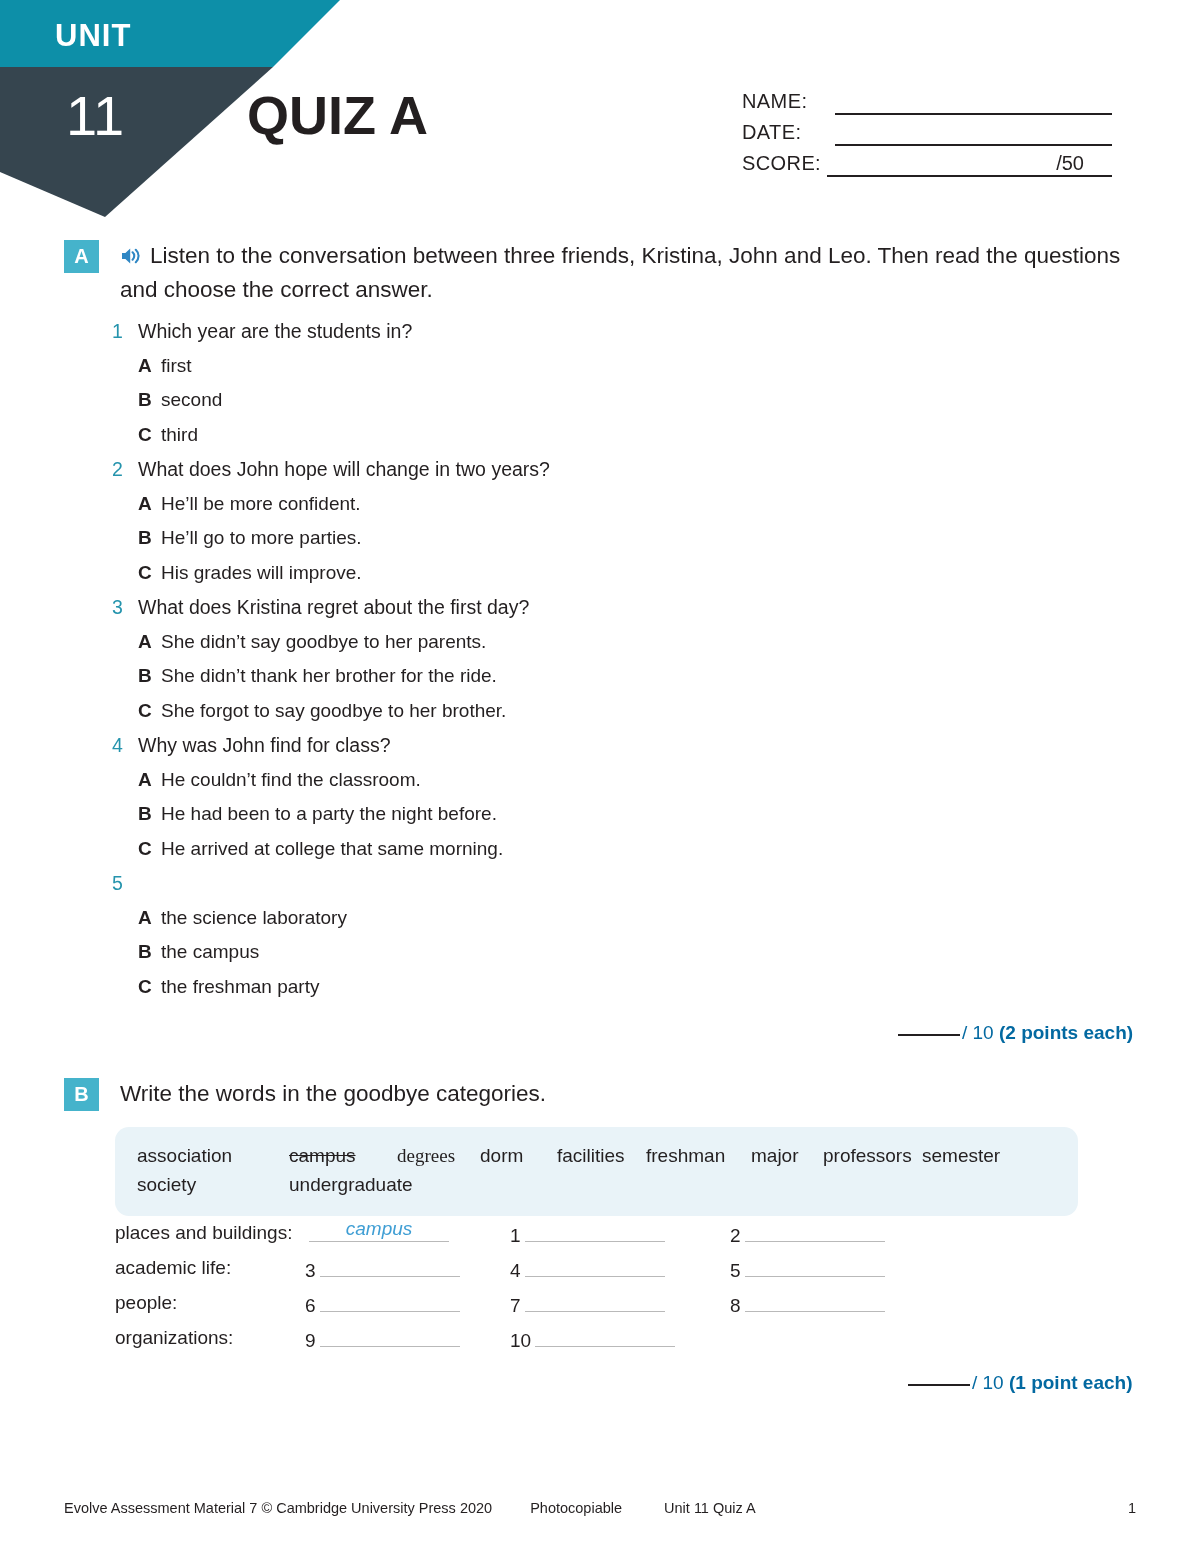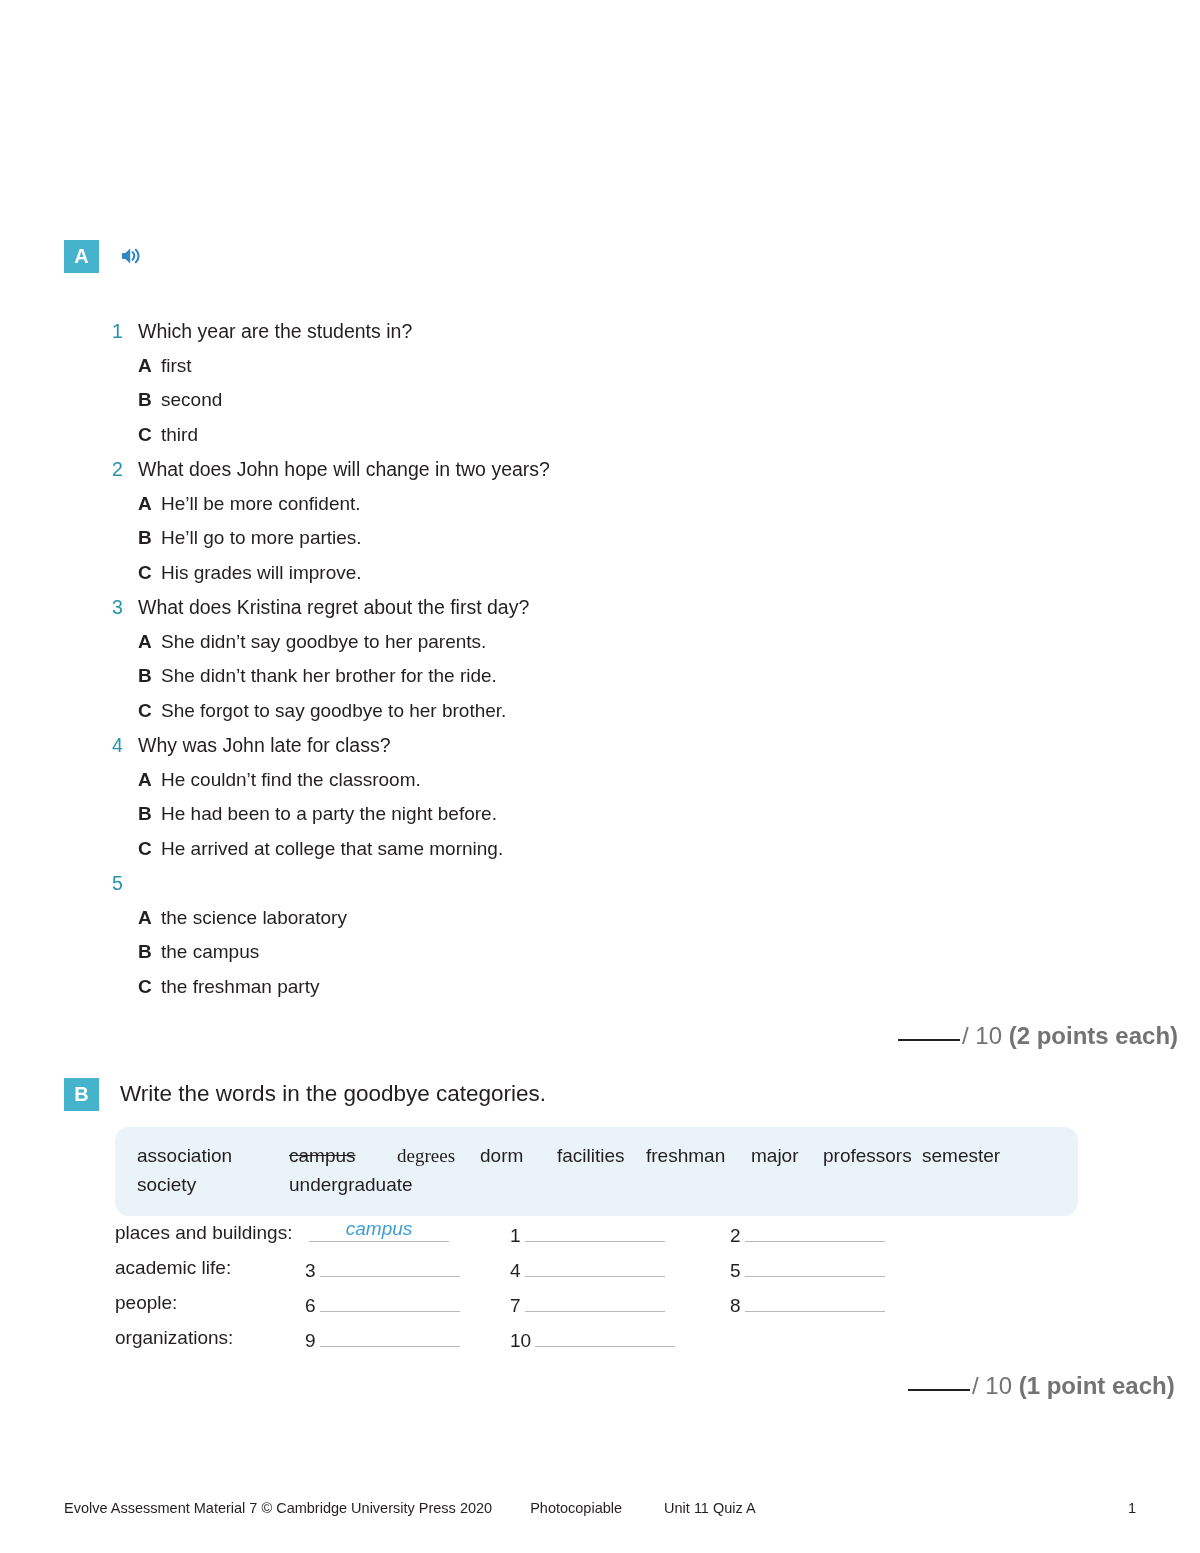--- a/index.html
+++ b/index.html
@@ -186,22 +186,22 @@
   }
   .opt-text {
     font-size: 19px;
     color: #231f20;
     text-align: center;
   }
 
   
   .points-line {
     position: absolute;
-    font-size: 24px;
-    color: #737373;
+    font-size: 19px;
+    color: #0369a1;
     white-space: nowrap;
   }
   .points-blank {
     display: inline-block;
     width: 62px;
     border-bottom: 2px solid #231f20;
     vertical-align: 3px;
     margin-right: 2px;
   }
   .points-bold { font-weight: bold; }
@@ -293,31 +293,55 @@
   .footer-copy { margin-right: 38px; }
   .footer-photo { margin-right: 42px; }
   .footer-unit { flex: 1; }
   .footer-page { text-align: right; }
 </style>
 </head>
 <body>
 
 <div class="page">
 
+  <div class="header">
+    <div class="unit-band-clip"></div>
+    <div class="unit-triangle"></div>
+    <div class="unit-label">UNIT</div>
+    <div class="unit-number">11</div>
+    <div class="quiz-title">QUIZ A</div>
+
+    <div class="meta">
+      <div class="meta-row meta-row-name">
+        <span class="meta-label">NAME:</span>
+        <span class="meta-rule"></span>
+      </div>
+      <div class="meta-row meta-row-date">
+        <span class="meta-label">DATE:</span>
+        <span class="meta-rule"></span>
+      </div>
+      <div class="meta-row meta-row-score">
+        <span class="meta-label">SCORE:</span>
+        <span class="meta-rule">
+          <span class="score-total">/50</span>
+        </span>
+      </div>
+    </div>
+  </div>
 
   <div class="section-head" style="left:64px; top:240px; width:1080px;">
     <div class="letter-badge">A</div>
     <div class="section-title">
       <span class="speaker-icon">
         <svg width="23" height="20" viewBox="0 0 23 20" aria-hidden="true">
           <path d="M2 7 h3.4 L10.2 2.4 v15.2 L5.4 13 H2 Z" fill="#2f87c4"></path>
           <path d="M12.6 6.3 a5 5 0 0 1 0 7.4" stroke="#2f87c4" stroke-width="2.1" fill="none" stroke-linecap="round"></path>
           <path d="M15.8 3.8 a8.4 8.4 0 0 1 0 12.4" stroke="#2f87c4" stroke-width="2.1" fill="none" stroke-linecap="round"></path>
         </svg>
-      </span>
+      </span><span>Listen to the conversation between three friends, Kristina, John and Leo. Then read the questions and choose the correct answer.</span>
     </div>
   </div>
 
   <div class="questions" id="questions-container">
       <div class="q-item">
         <div class="q-line">
           <span class="q-num">1</span>
           <span class="q-text">Which year are the students in?</span>
         </div>
         <div class="opt-line">
@@ -365,21 +389,21 @@
           <span class="opt-text">She didn’t thank her brother for the ride.</span>
         </div>
         <div class="opt-line">
           <span class="opt-letter">C</span>
           <span class="opt-text">She forgot to say goodbye to her brother.</span>
         </div>
       </div>
       <div class="q-item">
         <div class="q-line">
           <span class="q-num">4</span>
-          <span class="q-text">Why was John late for class?</span>
+          <span class="q-text">Why was John find for class?</span>
         </div>
         <div class="opt-line">
           <span class="opt-letter">A</span>
           <span class="opt-text">He couldn’t find the classroom.</span>
         </div>
         <div class="opt-line">
           <span class="opt-letter">B</span>
           <span class="opt-text">He had been to a party the night before.</span>
         </div>
         <div class="opt-line">

